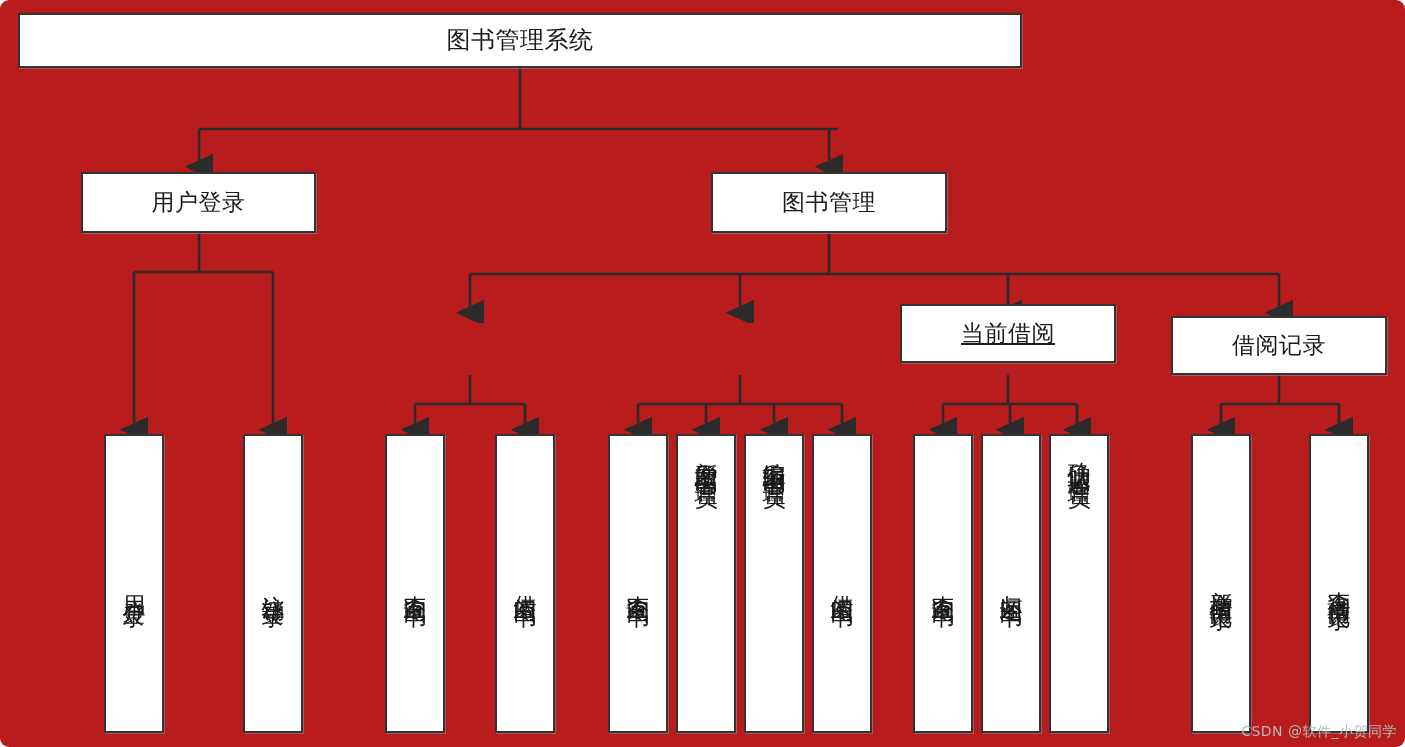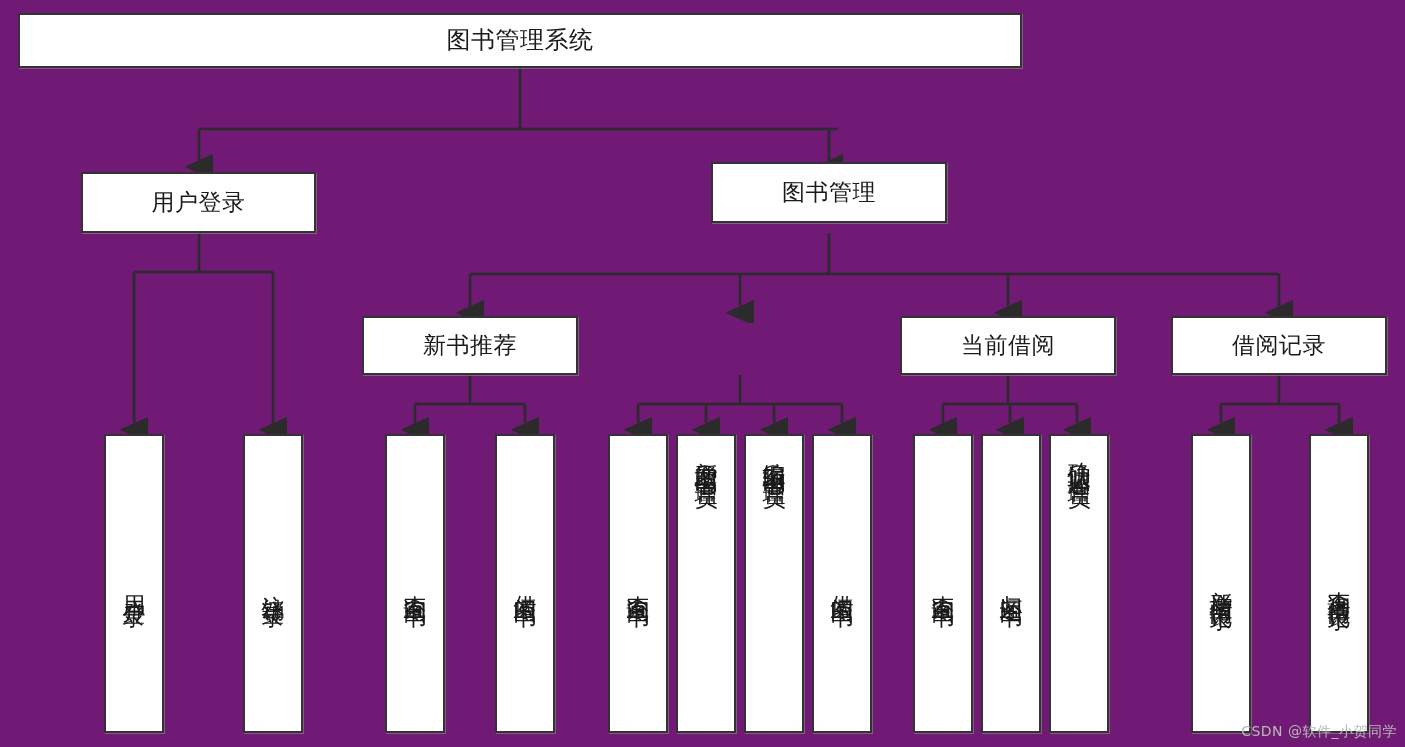--- a/index.html
+++ b/index.html
@@ -8,22 +8,23 @@
     padding: 0;
     background: #ffffff;
   }
   body {
     font-family: "DejaVu Sans", "Liberation Sans", sans-serif;
   }
   #diagram-canvas {
     position: relative;
     width: 1405px;
     height: 747px;
-    background: #701a75;
+    background: #b91c1c;
     overflow: hidden;
+    border-radius: 9px;
   }
   #connector-layer {
     position: absolute;
     left: 0;
     top: 0;
     width: 1405px;
     height: 747px;
     pointer-events: none;
   }
   .node {
@@ -138,30 +139,27 @@
   </svg>
 
   <div class="node horiz root" style="left:18px; top:13px; width:1004px; height:55px;">
     <span class="node-label">图书管理系统</span>
   </div>
 
   <div class="node horiz" style="left:81px; top:172px; width:235px; height:61px;">
     <span class="node-label">用户登录</span>
   </div>
 
-  <div class="node horiz" style="left:711px; top:162px; width:236px; height:61px;">
+  <div class="node horiz" style="left:711px; top:172px; width:236px; height:61px;">
     <span class="node-label">图书管理</span>
   </div>
 
-  <div class="node horiz" style="left:362px; top:316px; width:216px; height:59px;">
-    <span class="node-label">新书推荐</span>
-  </div>
-
-
-  <div class="node horiz" style="left:900px; top:316px; width:216px; height:59px;">
+
+
+  <div class="node horiz" style="left:900px; top:304px; width:216px; height:59px;text-decoration:underline;">
     <span class="node-label">当前借阅</span>
   </div>
 
   <div class="node horiz" style="left:1171px; top:316px; width:216px; height:59px;">
     <span class="node-label">借阅记录</span>
   </div>
 
   <div class="node vert center-text" style="left:104px; top:434px; width:60px; height:299px;">
     <span class="node-label">用户登录</span>
   </div>

